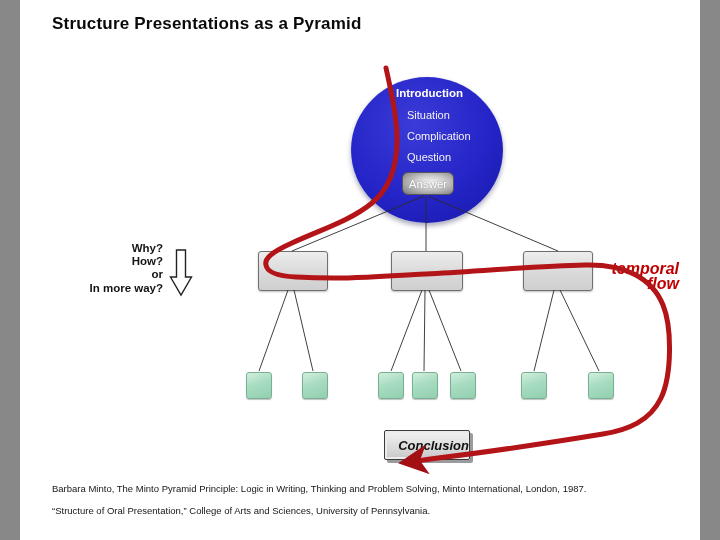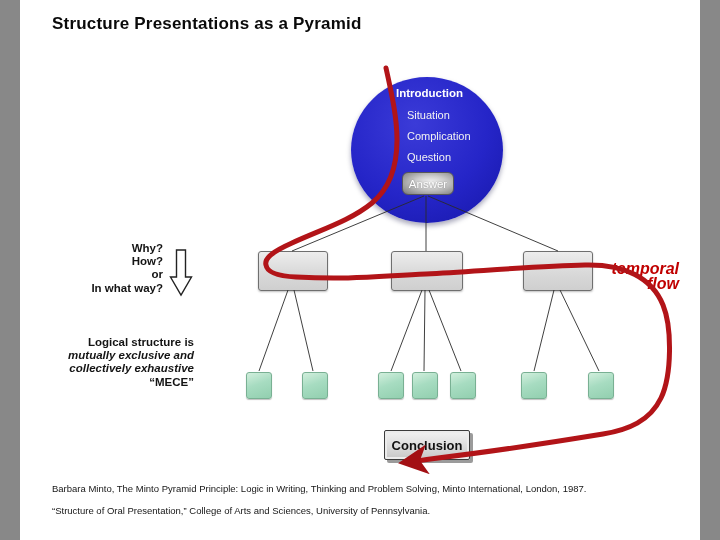--- a/index.html
+++ b/index.html
@@ -47,22 +47,22 @@
     box-shadow:0 1px 1px rgba(0,0,0,0.25);
   }
   .s1{left:226px;} .s2{left:282px;} .s3{left:358px;} .s4{left:392px;}
   .s5{left:430px;} .s6{left:501px;} .s7{left:568px;}
   
   .conclusion-box{
     left:364px;top:430px;width:84px;height:28px;z-index:3;
     background:linear-gradient(180deg,#f3f3f3 0%,#d6d6d6 70%,#c7c7c7 100%);
     border:1.5px solid #3c3c3c;border-radius:2px;
     box-shadow:3px 3px 0 #9b9b9b, inset 0 0 0 2px #ececec;
-    display:flex;align-items:center;justify-content:center;
-    font-size:13px;font-weight:bold;color:#111;
+    display:flex;align-items:center;justify-content:flex-end;
+    font-size:13px;font-weight:bold;color:#111;font-style:italic;
   }
   
   .question-block{left:40px;top:242px;width:103px;text-align:right;
     font-size:11.5px;font-weight:bold;color:#141414;line-height:13.2px;z-index:2;}
   .logic-block{left:28px;top:336px;width:146px;text-align:right;
     font-size:11.5px;font-weight:bold;color:#141414;line-height:13.2px;z-index:2;}
   .logic-block .italic{font-style:italic;}
   .temporal-block{left:559px;top:262px;width:100px;text-align:right;
     font-size:16px;font-weight:bold;font-style:italic;color:#c00000;line-height:14.5px;z-index:2;}
   
@@ -102,29 +102,23 @@
   <div class="abs green-box s7"></div>
 
   <div class="abs conclusion-box">
     <span>Conclusion</span>
   </div>
 
   <div class="abs question-block">
     <div>Why?</div>
     <div>How?</div>
     <div>or</div>
-    <div>In what way?</div>
+    <div>In more way?</div>
   </div>
 
-  <div class="abs logic-block">
-    <div>Logical structure is</div>
-    <div class="italic">mutually exclusive and</div>
-    <div class="italic">collectively exhaustive</div>
-    <div>“MECE”</div>
-  </div>
 
   <div class="abs temporal-block">
     <div>temporal</div>
     <div>flow</div>
   </div>
 
   <div class="abs footer">
     <div>Barbara Minto, The Minto Pyramid Principle: Logic in Writing, Thinking and Problem Solving, Minto International, London, 1987.</div>
     <div class="gap"></div>
     <div>“Structure of Oral Presentation,” College of Arts and Sciences, University of Pennsylvania.</div>

